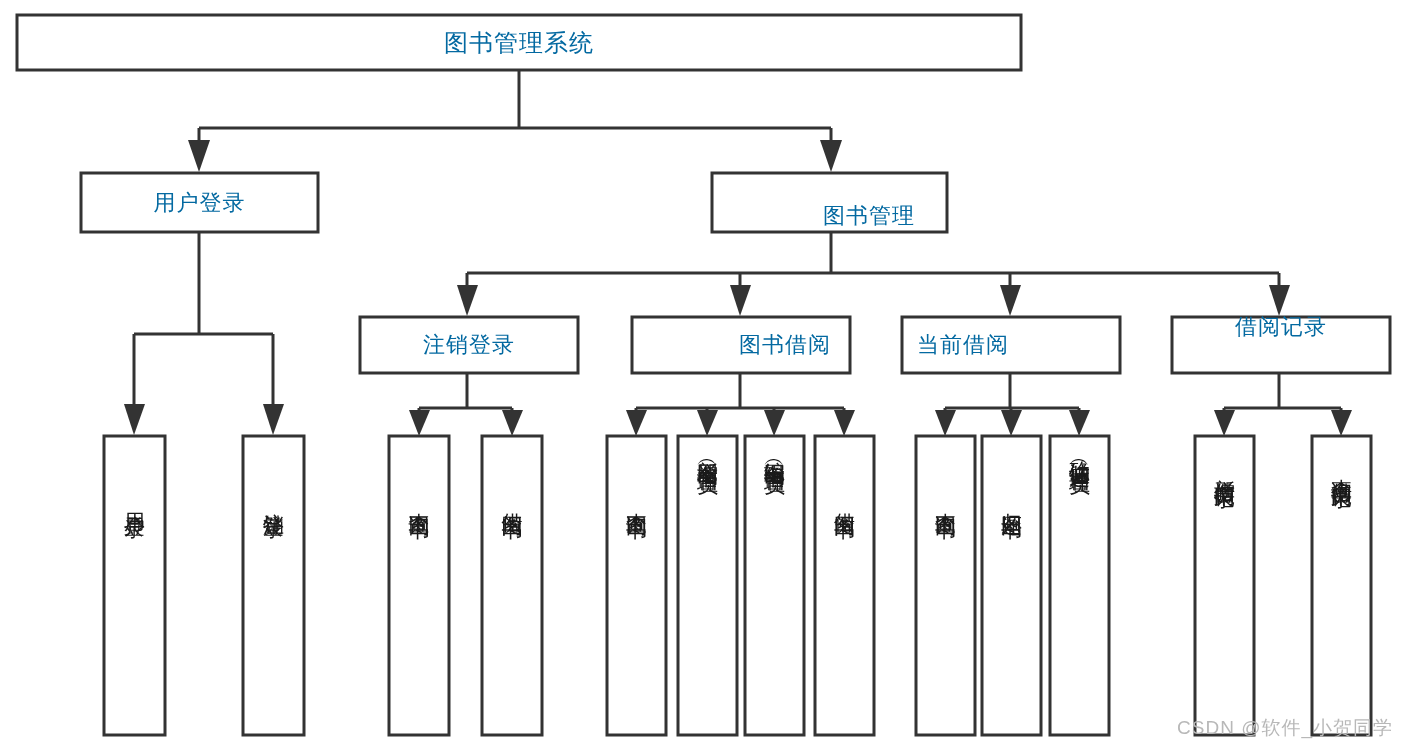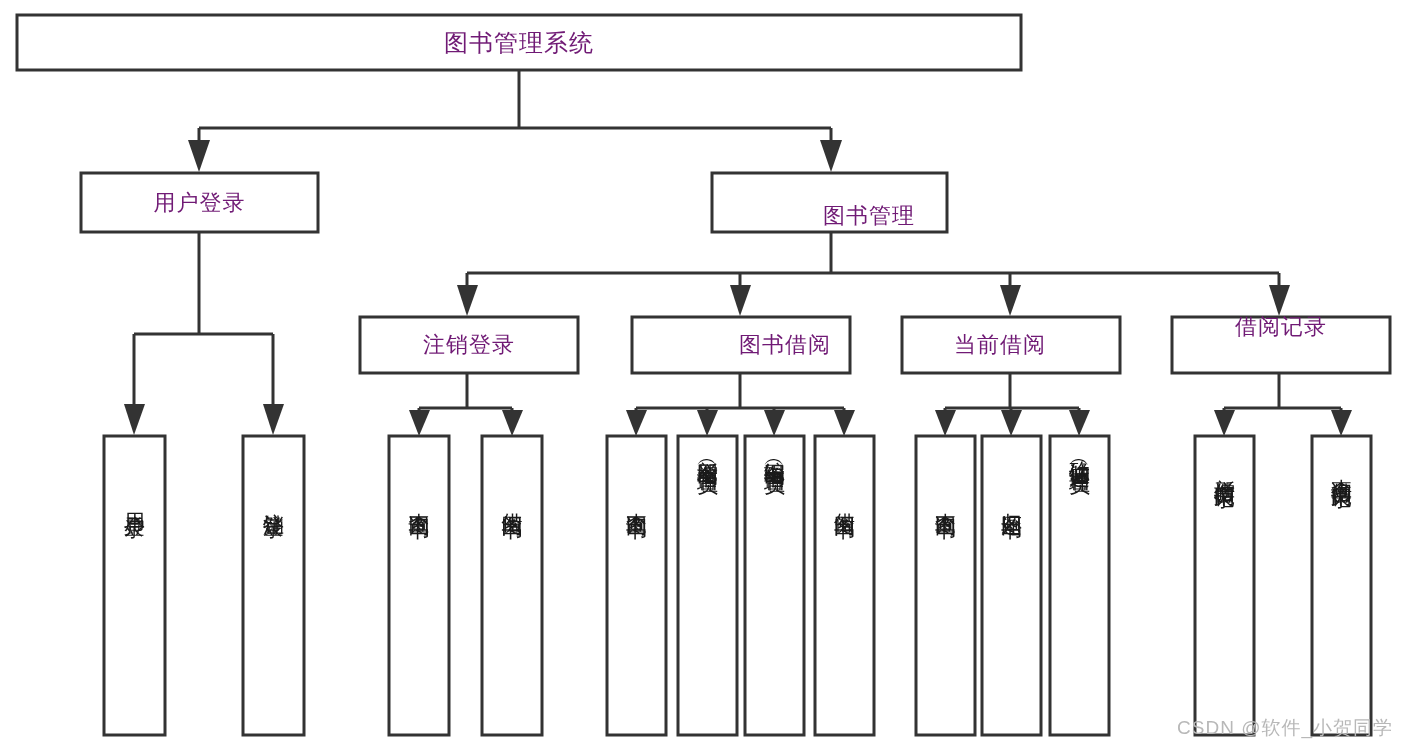--- a/index.html
+++ b/index.html
@@ -57,21 +57,21 @@
   .hlabel-wrap {
     position: absolute;
     display: flex;
     align-items: center;
     justify-content: center;
     pointer-events: none;
   }
   .hlabel-text {
     font-family: Liberation Sans, sans-serif;
     font-size: 22px;
-    color: #701a75;
+    color: #0369a1;
     white-space: nowrap;
     letter-spacing: 1px;
   }
   .title-text {
     font-size: 24px;
   }
   #watermark {
     position: absolute;
     right: 12px;
     bottom: 6px;
@@ -195,21 +195,21 @@
   </div>
 
   <div class="hlabel-wrap" style="left:360px; top:317px; width:218px; height:56px;">
     <span class="hlabel-text">注销登录</span>
   </div>
 
   <div class="hlabel-wrap" style="left:632px; top:317px; width:218px; height:56px;margin-left:44px;">
     <span class="hlabel-text">图书借阅</span>
   </div>
 
-  <div class="hlabel-wrap" style="left:891px; top:317px; width:218px; height:56px;">
+  <div class="hlabel-wrap" style="left:854px; top:317px; width:218px; height:56px;">
     <span class="hlabel-text">当前借阅</span>
   </div>
 
   <div class="hlabel-wrap" style="left:1172px; top:299px; width:218px; height:56px;">
     <span class="hlabel-text">借阅记录</span>
   </div>
 
   <div class="vlabel-wrap" style="left:104px; top:436px; width:61px; height:299px; padding-top:60px;">
     <span class="vlabel-text">用户登录</span>
   </div>

